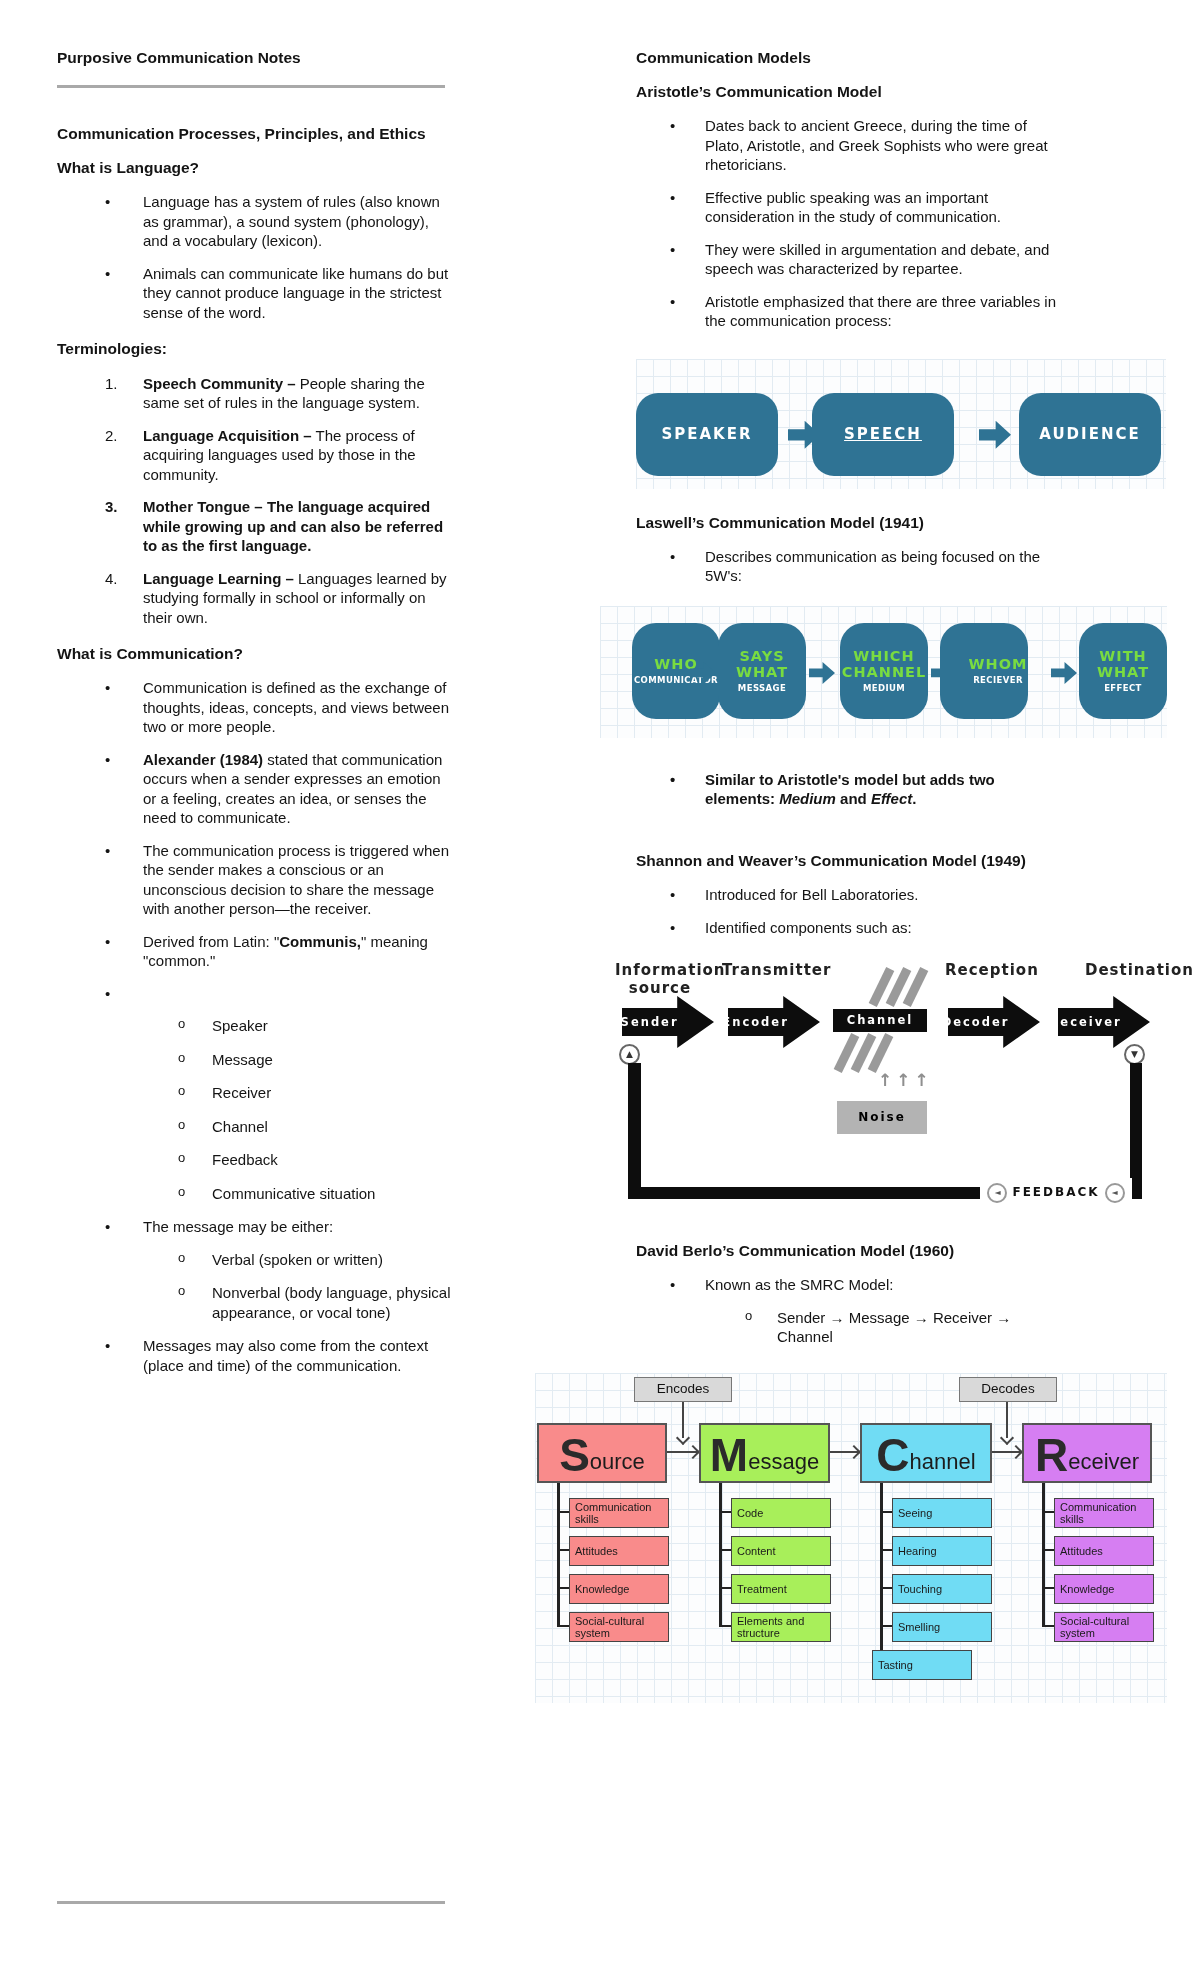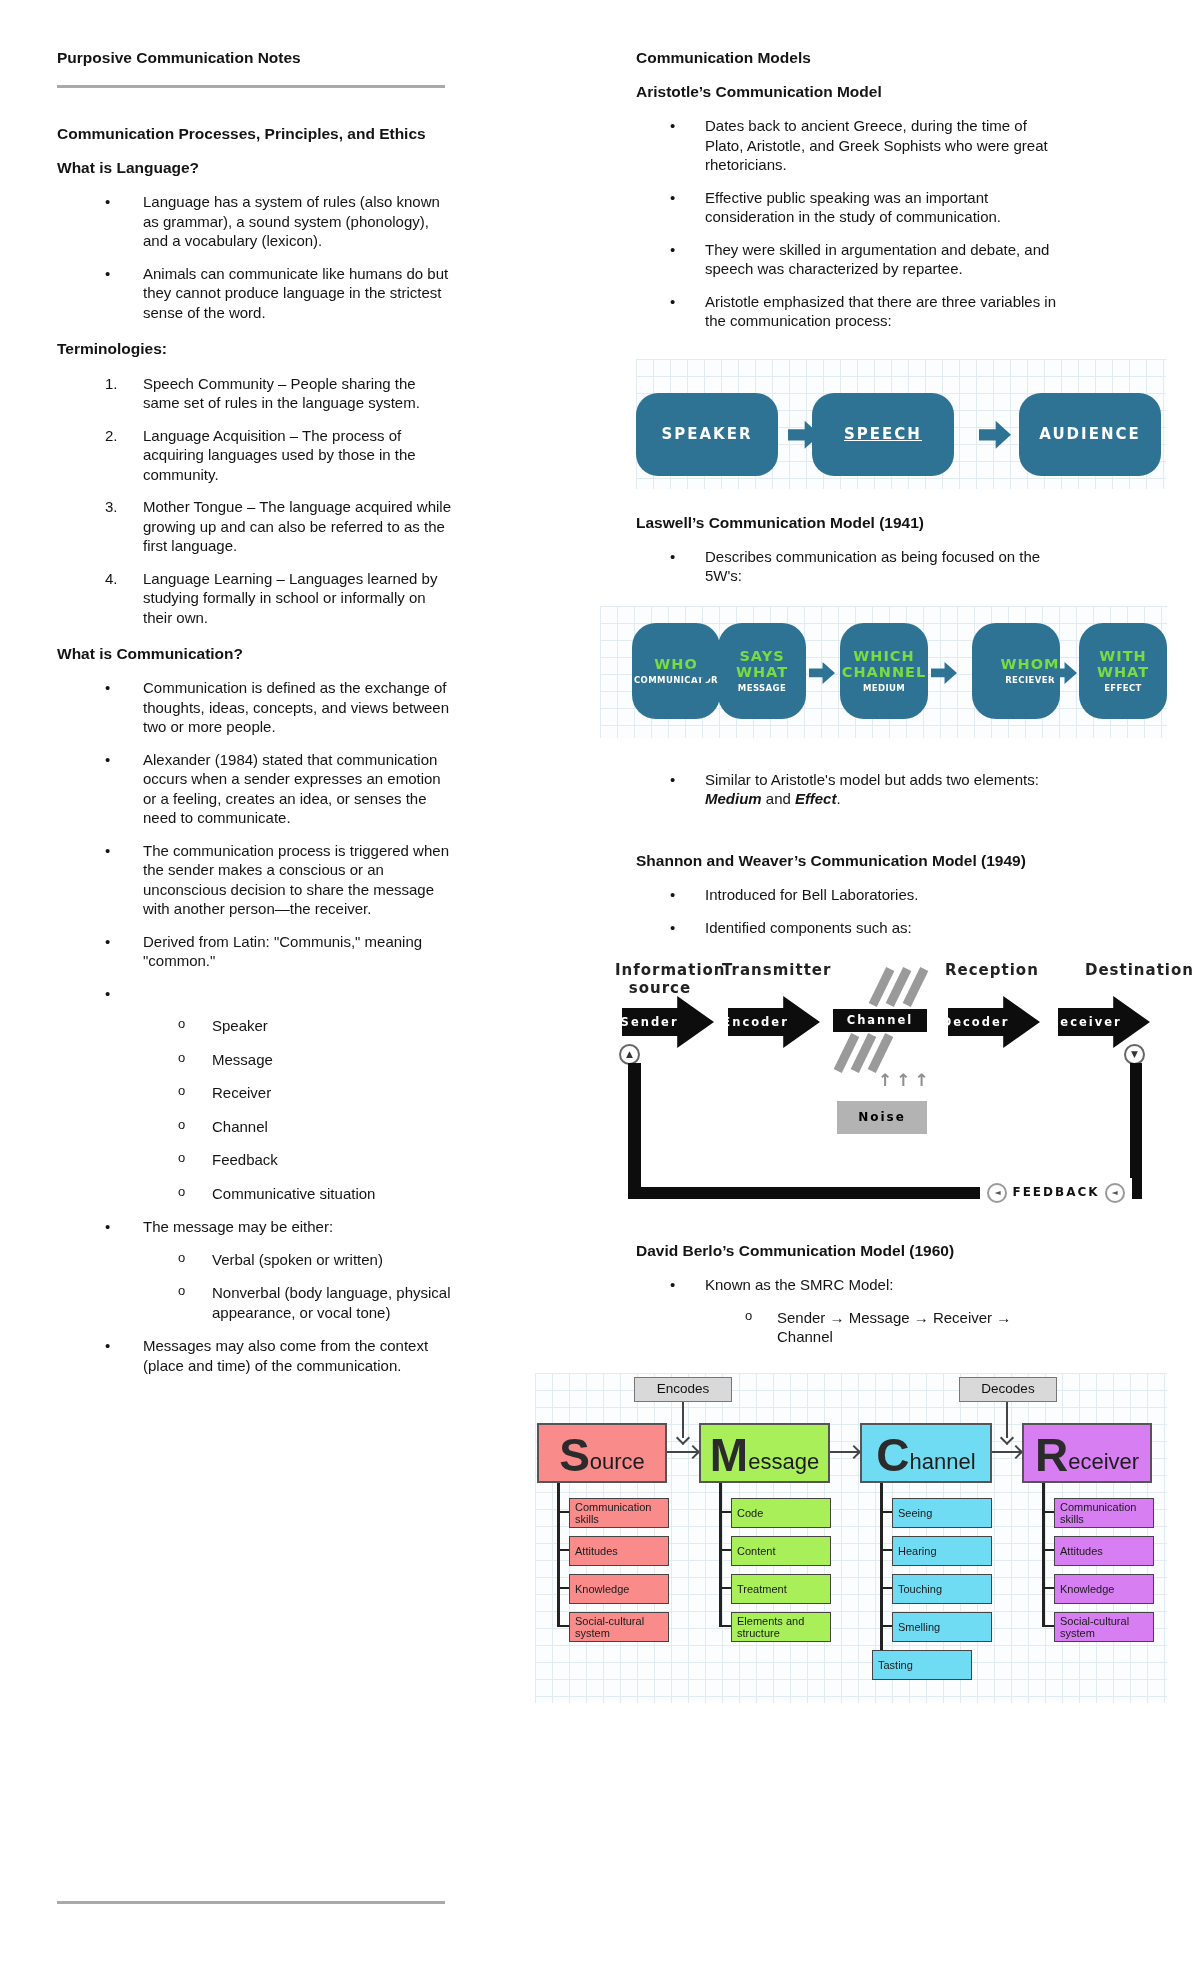--- a/index.html
+++ b/index.html
@@ -5,21 +5,21 @@
   html,body{margin:0;padding:0;background:#ffffff;}
   .page{position:relative;width:1200px;height:1976px;background:#fff;overflow:hidden;
         font-family:"Liberation Sans",sans-serif;font-size:15px;color:#141414;line-height:1.3;}
   .lc{position:absolute;left:57px;top:48px;width:406px;}
   .rc{position:absolute;left:636px;top:48px;width:534px;}
   .doctitle{font-weight:bold;font-size:15.5px;margin:0 0 17px 0;}
   .rule{height:3px;background:#a9a9a9;width:388px;margin:0 0 36px 0;border:0;}
   .rule-bottom{position:absolute;left:57px;top:1901px;width:388px;height:3px;background:#a9a9a9;}
   .h{font-weight:bold;font-size:15.5px;margin:0 0 14px 0;}
   .nowrap{white-space:nowrap;}
-  .b{font-weight:normal;}
+  .b{font-weight:bold;}
   .bi{font-weight:bold;font-style:italic;}
   .bullet{display:flex;margin:0 0 13px 0;}
   .lc .bm{flex:none;width:86px;padding-left:48px;box-sizing:border-box;}
   .lc .bt{width:308px;}
   .rc .bm{flex:none;width:69px;padding-left:34px;box-sizing:border-box;}
   .rc .bt{width:352px;}
   .oitem{display:flex;margin:0 0 14px 0;}
   .lc .om{flex:none;width:155px;padding-left:121px;box-sizing:border-box;font-size:13px;}
   .rc .om{flex:none;width:141px;padding-left:109px;box-sizing:border-box;font-size:13px;}
   .lc .ot{flex:1;}
@@ -231,21 +231,21 @@
       <div class="lbox" style="left:118px;">
         <div class="lmain">SAYS WHAT</div>
         <div class="lsub">MESSAGE</div>
       </div>
       <div class="tarrow" style="left:209px;top:56px;width:26px;height:22px;"></div>
       <div class="lbox" style="left:240px;">
         <div class="lmain">WHICH CHANNEL</div>
         <div class="lsub">MEDIUM</div>
       </div>
       <div class="tarrow" style="left:331px;top:56px;width:26px;height:22px;"></div>
-      <div class="lbox" style="left:372px;padding-left:32px;">
+      <div class="lbox" style="left:340px;padding-left:32px;">
         <div class="lmain">WHOM</div>
         <div class="lsub">RECIEVER</div>
       </div>
       <div class="tarrow" style="left:451px;top:56px;width:26px;height:22px;"></div>
       <div class="lbox" style="left:479px;">
         <div class="lmain">WITH WHAT</div>
         <div class="lsub">EFFECT</div>
       </div>
     </div>
 

